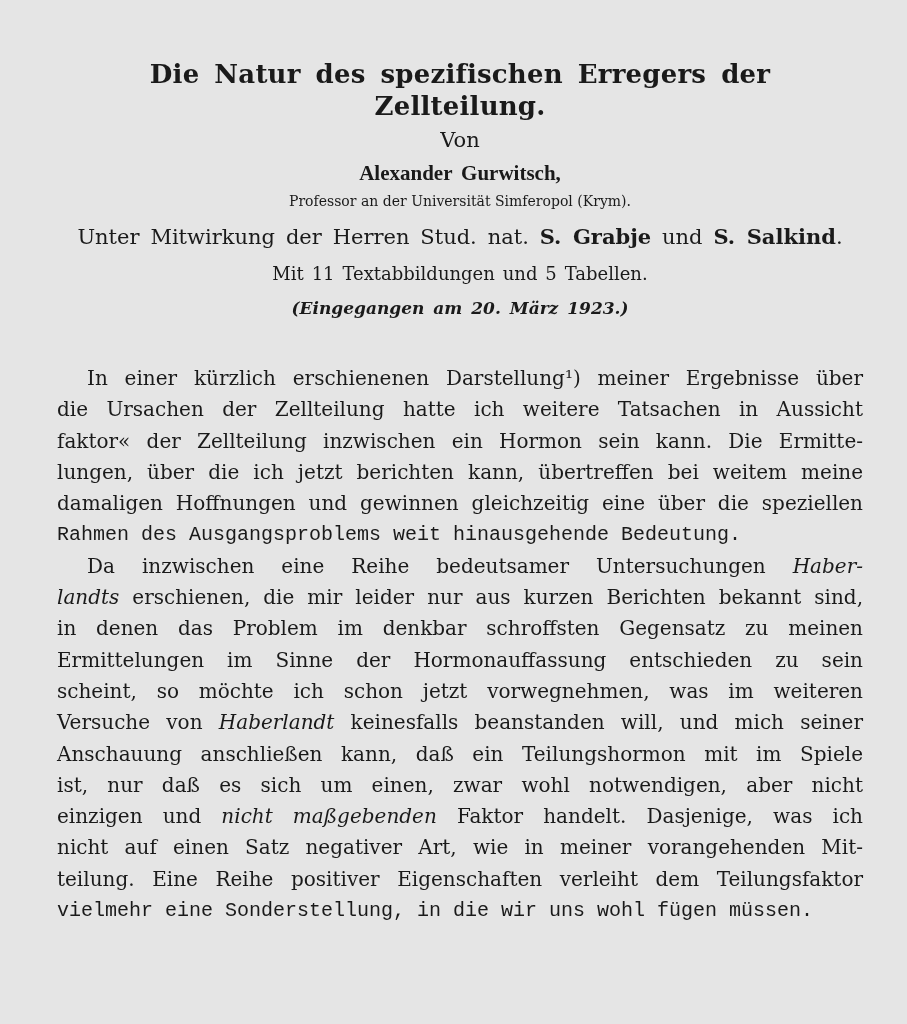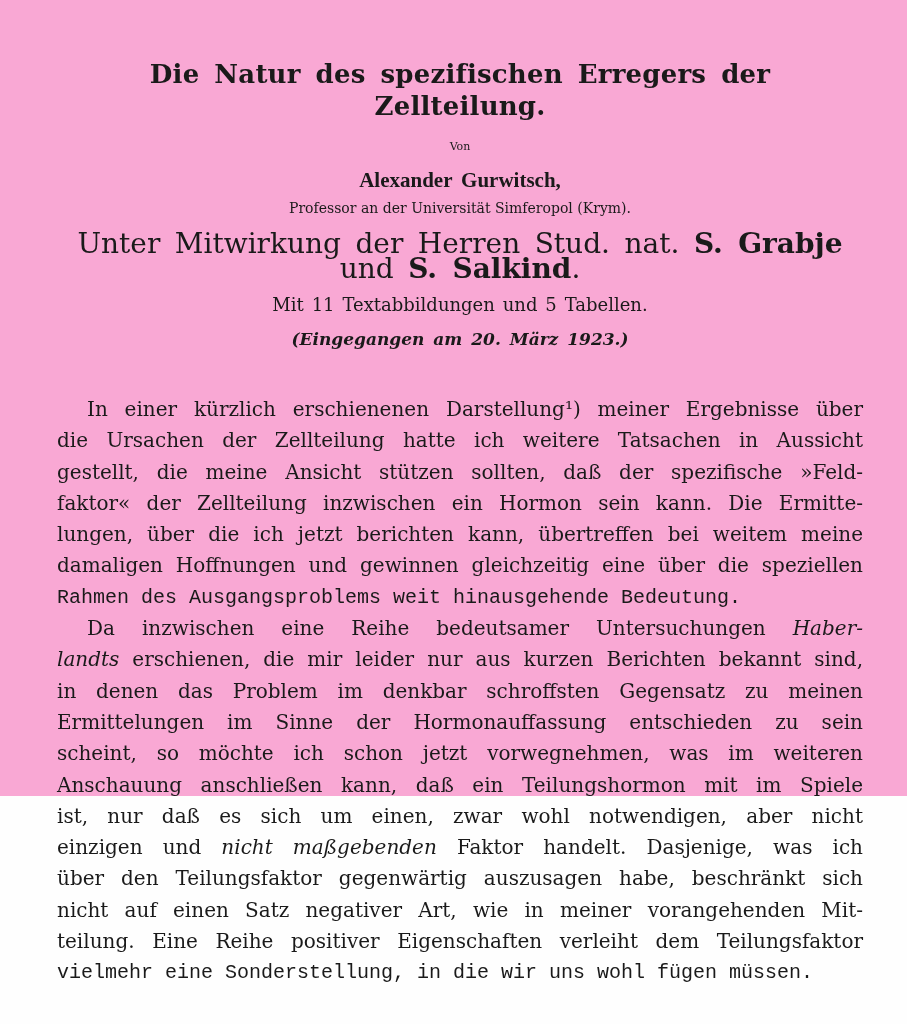--- a/index.html
+++ b/index.html
@@ -10,54 +10,54 @@
     width: 907px;
     height: 1024px;
     background: #fefefe;
     overflow: hidden;
     font-family: "DejaVu Serif", "Liberation Serif", serif;
     color: #1a1a1a;
   }
   .page {
     box-sizing: border-box;
     width: 907px;
-    height: 796px;
+    height: 1024px;
     padding: 58px 44px 12px 57px;
-    background: #f9a8d4;
+    background: #e5e5e5;
   }
   header { text-align: center; }
   .title {
     margin: 0;
     font-size: 26px;
     font-weight: bold;
     line-height: 32px;
     word-spacing: 0.22em;
     letter-spacing: 0.2px;
   }
   .von {
-    margin-top: 15px;
-    font-size: 11px;
+    margin-top: 8px;
+    font-size: 21px;
     line-height: 20px;
   }
   .author {
     margin-top: 11px;
     font-size: 21px;
     font-weight: bold;
     line-height: 25px;
     word-spacing: 0.18em;
     font-family: Liberation Serif, serif;
   }
   .affil {
     margin-top: 7px;
     font-size: 14px;
     line-height: 17px;
   }
   .collab {
     margin-top: 14px;
-    font-size: 28px;
+    font-size: 21px;
     line-height: 25px;
     word-spacing: 0.2em;
   }
   .figures {
     margin-top: 13px;
     font-size: 18px;
     line-height: 22px;
     word-spacing: 0.12em;
   }
   .received {
@@ -98,31 +98,30 @@
     <div class="von">Von</div>
     <div class="author">Alexander Gurwitsch,</div>
     <div class="affil">Professor an der Universität Simferopol (Krym).</div>
     <div class="collab">Unter Mitwirkung der Herren Stud. nat. <b>S. Grabje</b> und <b>S. Salkind</b>.</div>
     <div class="figures">Mit 11 Textabbildungen und 5 Tabellen.</div>
     <div class="received">(Eingegangen am 20. März 1923.)</div>
   </header>
   <main class="body" id="article-body">
       <div class="line indent">In einer kürzlich erschienenen Darstellung¹) meiner Ergebnisse über</div>
       <div class="line">die Ursachen der Zellteilung hatte ich weitere Tatsachen in Aussicht</div>
-      <div class="line">gestellt, die meine Ansicht stützen sollten, daß der spezifische »Feld-</div>
       <div class="line">faktor« der Zellteilung inzwischen ein Hormon sein kann.  Die Ermitte-</div>
       <div class="line">lungen, über die ich jetzt berichten kann, übertreffen bei weitem meine</div>
       <div class="line">damaligen Hoffnungen und gewinnen gleichzeitig eine über die speziellen</div>
       <div class="line last">Rahmen des Ausgangsproblems weit hinausgehende Bedeutung.</div>
       <div class="line indent">Da inzwischen eine Reihe bedeutsamer Untersuchungen <i>Haber-</i></div>
       <div class="line"><i>landts</i> erschienen, die mir leider nur aus kurzen Berichten bekannt sind,</div>
       <div class="line">in denen das Problem im denkbar schroffsten Gegensatz zu meinen</div>
       <div class="line">Ermittelungen im Sinne der Hormonauffassung entschieden zu sein</div>
       <div class="line">scheint, so möchte ich schon jetzt vorwegnehmen, was im weiteren</div>
+      <div class="line">Versuche von <i>Haberlandt</i> keinesfalls beanstanden will, und mich seiner</div>
       <div class="line">Anschauung anschließen kann, daß ein Teilungshormon mit im Spiele</div>
       <div class="line">ist, nur daß es sich um einen, zwar wohl notwendigen, aber nicht</div>
       <div class="line">einzigen und <i>nicht maßgebenden</i> Faktor handelt.  Dasjenige, was ich</div>
-      <div class="line">über den Teilungsfaktor gegenwärtig auszusagen habe, beschränkt sich</div>
       <div class="line">nicht auf einen Satz negativer Art, wie in meiner vorangehenden Mit-</div>
       <div class="line">teilung.  Eine Reihe positiver Eigenschaften verleiht dem Teilungsfaktor</div>
       <div class="line last">vielmehr eine Sonderstellung, in die wir uns wohl fügen müssen.</div>
     </main>
 </div>
 
 </body></html>

